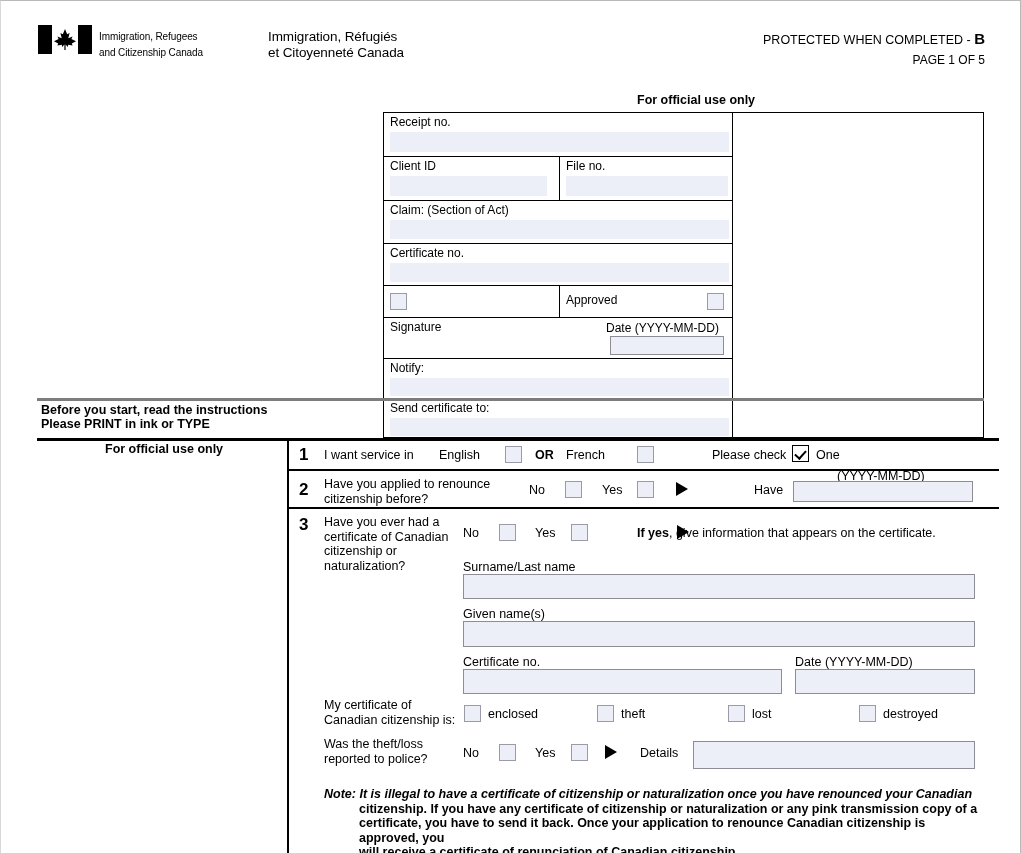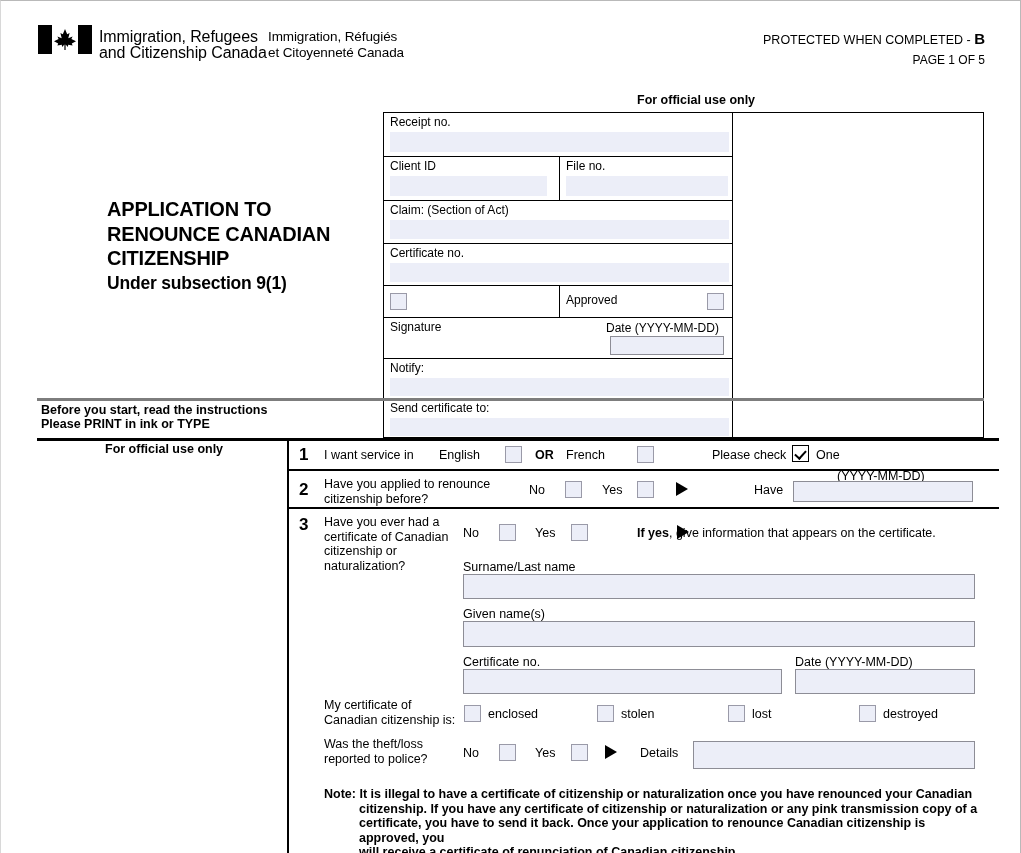--- a/index.html
+++ b/index.html
@@ -32,21 +32,21 @@
   }
   .flag {
     position: absolute;
     left: 37px; top: 24px;
     width: 54px; height: 29px;
     display: block;
   }
   .dept-en {
     position: absolute;
     left: 98px; top: 28px;
-    font-size: 16px;
+    font-size: 10px;
     line-height: 15.5px;
     letter-spacing: -0.1px;
     white-space: pre-line;
   }
   .dept-fr {
     position: absolute;
     left: 267px; top: 28px;
     font-size: 13.5px;
     line-height: 15.5px;
     letter-spacing: -0.1px;
@@ -226,45 +226,41 @@
     box-sizing: border-box;
   }
   .note {
     position: absolute;
     font-size: 12.5px;
     font-weight: bold;
     line-height: 14.5px;
     width: 660px;
   }
   .note .hang { display: block; text-indent: 0; padding-left: 35px; }
-  .note .first { padding-left: 0; }
+  .note .first { padding-left: 0; font-style: italic; }
 </style>
 </head>
 <body>
 
 <div class="page">
 
   <div class="header">
     <svg class="flag" viewBox="0 0 54 29">
       <rect x="0" y="0" width="14" height="29" fill="#000"></rect>
       <rect x="40" y="0" width="14" height="29" fill="#000"></rect>
       <path d="M27 4 L29.2 9.2 L31.6 8.1 L30.3 13.2 L34.6 11.6 L33.4 14.1 L38 16.3 L33.8 18.4 L34.6 20.4 L30.2 19.7 L29.9 22.1 L27.6 19.6 L27.6 25 L26.4 25 L26.4 19.6 L24.1 22.1 L23.8 19.7 L19.4 20.4 L20.2 18.4 L16 16.3 L20.6 14.1 L19.4 11.6 L23.7 13.2 L22.4 8.1 L24.8 9.2 Z" fill="#000"></path>
     </svg>
     <div class="dept-en">Immigration, Refugees
 and Citizenship Canada</div>
     <div class="dept-fr">Immigration, Réfugiés
 et Citoyenneté Canada</div>
     <div class="protected"><span>PROTECTED WHEN COMPLETED - </span><b>B</b></div>
     <div class="pageno">PAGE 1 OF 5</div>
   </div>
 
-  <div class="title">
-    <span>APPLICATION TO RENOUNCE CANADIAN CITIZENSHIP</span>
-    <span class="sub">Under subsection 9(1)</span>
-  </div>
 
   <div class="fouo-caption">For official use only</div>
   <div class="fouo-outer"></div>
 
   <div class="fouo-inner">
 
     <div class="fouo-row">
       <div class="fouo-cell" style="height:43px;">
         <span class="flabel">Receipt no.</span>
         <span class="fld" style="width:339px;height:20px;"></span>
@@ -386,21 +382,21 @@
     <span class="inline-label" style="left:174px;top:146px;">Certificate no.</span>
     <span class="textbox" style="left:174px;top:160px;width:319px;height:25px;"></span>
     <span class="inline-label" style="left:506px;top:146px;">Date (YYYY-MM-DD)</span>
     <span class="textbox" style="left:506px;top:160px;width:180px;height:25px;"></span>
 
     <span class="qtext" style="left:35px;top:189px;">My certificate of
 Canadian citizenship is:</span>
     <span class="cbox" style="position:absolute;left:175px;top:196px;"></span>
     <span class="inline-label" style="left:199px;top:198px;">enclosed</span>
     <span class="cbox" style="position:absolute;left:308px;top:196px;"></span>
-    <span class="inline-label" style="left:332px;top:198px;">stolen</span>
+    <span class="inline-label" style="left:332px;top:198px;">theft</span>
     <span class="cbox" style="position:absolute;left:439px;top:196px;"></span>
     <span class="inline-label" style="left:463px;top:198px;">lost</span>
     <span class="cbox" style="position:absolute;left:570px;top:196px;"></span>
     <span class="inline-label" style="left:594px;top:198px;text-align:center;">destroyed</span>
 
     <span class="qtext" style="left:35px;top:228px;">Was the theft/loss
 reported to police?</span>
     <span class="inline-label" style="left:174px;top:237px;">No</span>
     <span class="cbox" style="position:absolute;left:210px;top:235px;"></span>
     <span class="inline-label" style="left:246px;top:237px;">Yes</span>

